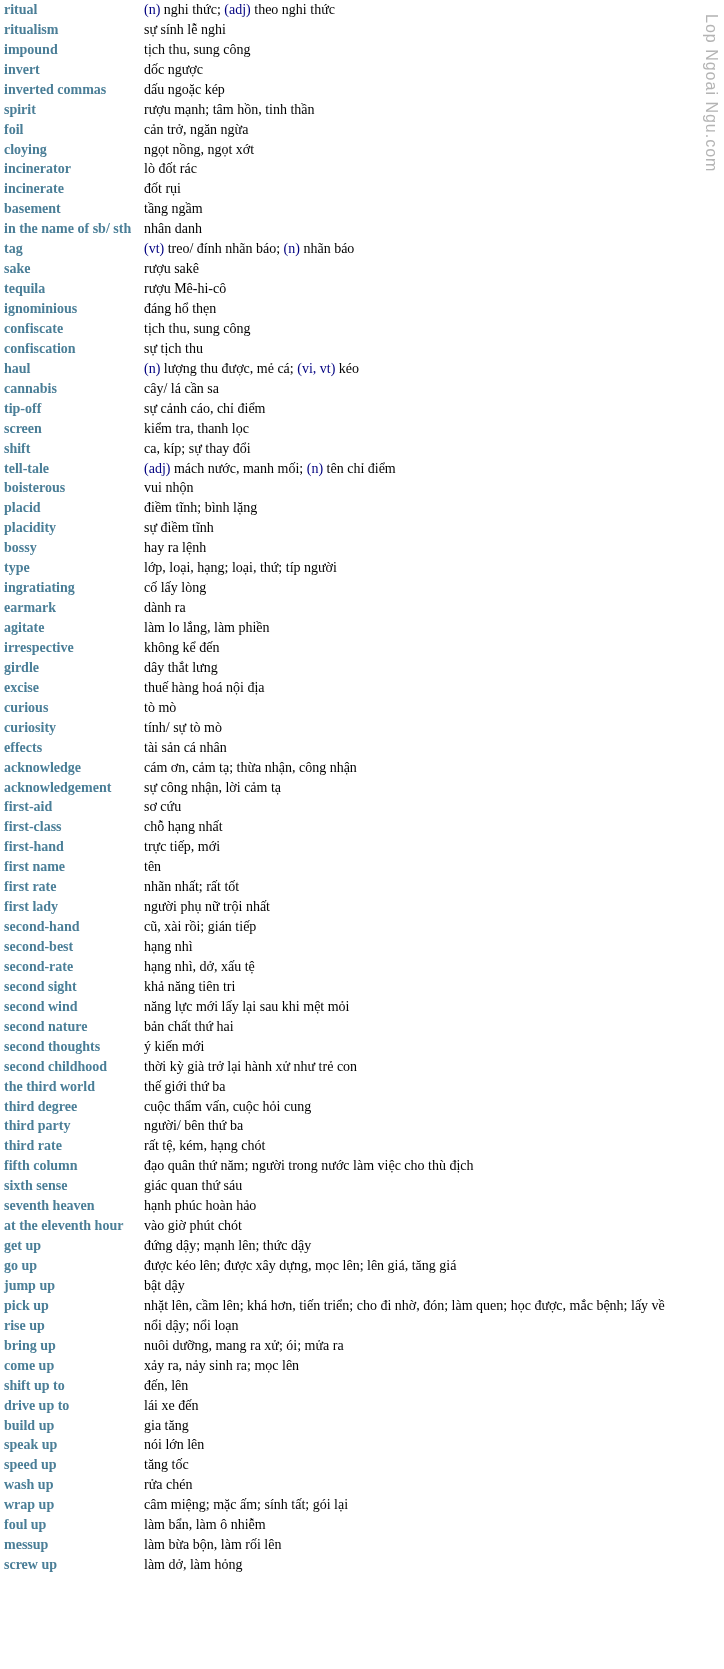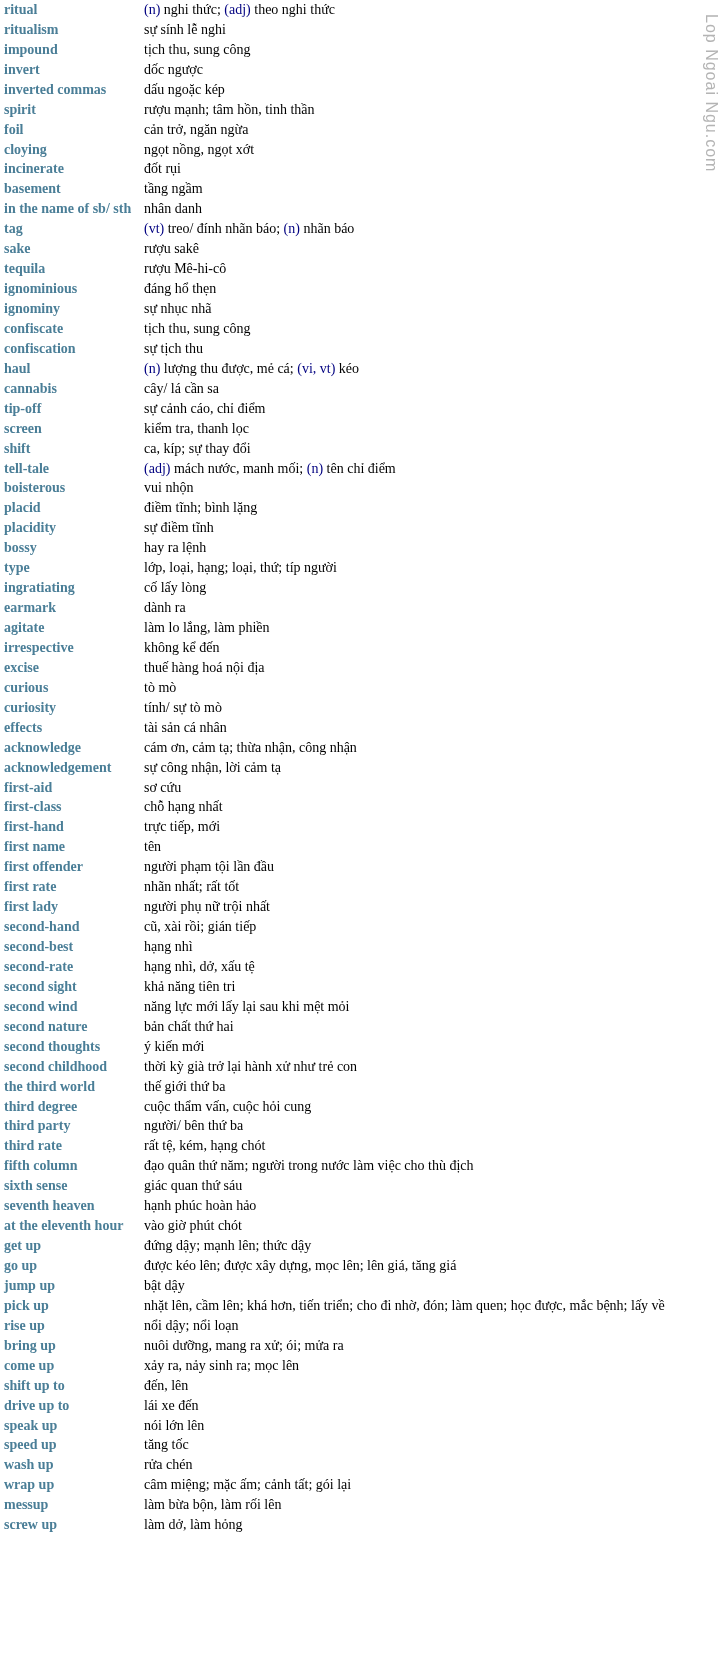--- a/index.html
+++ b/index.html
@@ -88,20 +88,24 @@
   <div class="row">
     <span class="word">foil</span>
     <span class="def"><span>cản trở, ngăn ngừa</span></span>
   </div>
 
   <div class="row">
     <span class="word">cloying</span>
     <span class="def"><span>ngọt nồng, ngọt xớt</span></span>
   </div>
 
+  <div class="row">
+    <span class="word">incinerator</span>
+    <span class="def"><span>lò đốt rác</span></span>
+  </div>
 
   <div class="row">
     <span class="word">incinerate</span>
     <span class="def"><span>đốt rụi</span></span>
   </div>
 
   <div class="row">
     <span class="word">basement</span>
     <span class="def"><span>tầng ngầm</span></span>
   </div>
@@ -125,24 +129,20 @@
   <div class="row">
     <span class="word">tequila</span>
     <span class="def"><span>rượu Mê-hi-cô</span></span>
   </div>
 
   <div class="row">
     <span class="word">ignominious</span>
     <span class="def"><span>đáng hổ thẹn</span></span>
   </div>
 
-  <div class="row">
-    <span class="word">ignominy</span>
-    <span class="def"><span>sự nhục nhã</span></span>
-  </div>
 
   <div class="row">
     <span class="word">confiscate</span>
     <span class="def"><span>tịch thu, sung công</span></span>
   </div>
 
   <div class="row">
     <span class="word">confiscation</span>
     <span class="def"><span>sự tịch thu</span></span>
   </div>
@@ -215,20 +215,24 @@
   <div class="row">
     <span class="word">agitate</span>
     <span class="def"><span>làm lo lắng, làm phiền</span></span>
   </div>
 
   <div class="row">
     <span class="word">irrespective</span>
     <span class="def"><span>không kể đến</span></span>
   </div>
 
+  <div class="row">
+    <span class="word">girdle</span>
+    <span class="def"><span>dây thắt lưng</span></span>
+  </div>
 
   <div class="row">
     <span class="word">excise</span>
     <span class="def"><span>thuế hàng hoá nội địa</span></span>
   </div>
 
   <div class="row">
     <span class="word">curious</span>
     <span class="def"><span>tò mò</span></span>
   </div>
@@ -267,24 +271,20 @@
     <span class="word">first-hand</span>
     <span class="def"><span>trực tiếp, mới</span></span>
   </div>
 
   <div class="row">
     <span class="word">first name</span>
     <span class="def"><span>tên</span></span>
   </div>
 
 
-  <div class="row">
-    <span class="word">first offender</span>
-    <span class="def"><span>người phạm tội lần đầu</span></span>
-  </div>
 
   <div class="row">
     <span class="word">first rate</span>
     <span class="def"><span>nhãn nhất; rất tốt</span></span>
   </div>
 
   <div class="row">
     <span class="word">first lady</span>
     <span class="def"><span>người phụ nữ trội nhất</span></span>
   </div>
@@ -407,41 +407,49 @@
   <div class="row">
     <span class="word">shift up to</span>
     <span class="def"><span>đến, lên</span></span>
   </div>
 
   <div class="row">
     <span class="word">drive up to</span>
     <span class="def"><span>lái xe đến</span></span>
   </div>
 
+  <div class="row">
+    <span class="word">build up</span>
+    <span class="def"><span>gia tăng</span></span>
+  </div>
 
   <div class="row">
     <span class="word">speak up</span>
     <span class="def"><span>nói lớn lên</span></span>
   </div>
 
   <div class="row">
     <span class="word">speed up</span>
     <span class="def"><span>tăng tốc</span></span>
   </div>
 
   <div class="row">
     <span class="word">wash up</span>
     <span class="def"><span>rửa chén</span></span>
   </div>
 
   <div class="row">
     <span class="word">wrap up</span>
-    <span class="def"><span>câm miệng; mặc ấm; cảnh tất; gói lại</span></span>
-  </div>
-
+    <span class="def"><span>câm miệng; mặc ấm; sính tất; gói lại</span></span>
+  </div>
+
+  <div class="row">
+    <span class="word">foul up</span>
+    <span class="def"><span>làm bẩn, làm ô nhiễm</span></span>
+  </div>
 
   <div class="row">
     <span class="word">messup</span>
     <span class="def"><span>làm bừa bộn, làm rối lên</span></span>
   </div>
 
   <div class="row">
     <span class="word">screw up</span>
     <span class="def"><span>làm dở, làm hỏng</span></span>
   </div>

